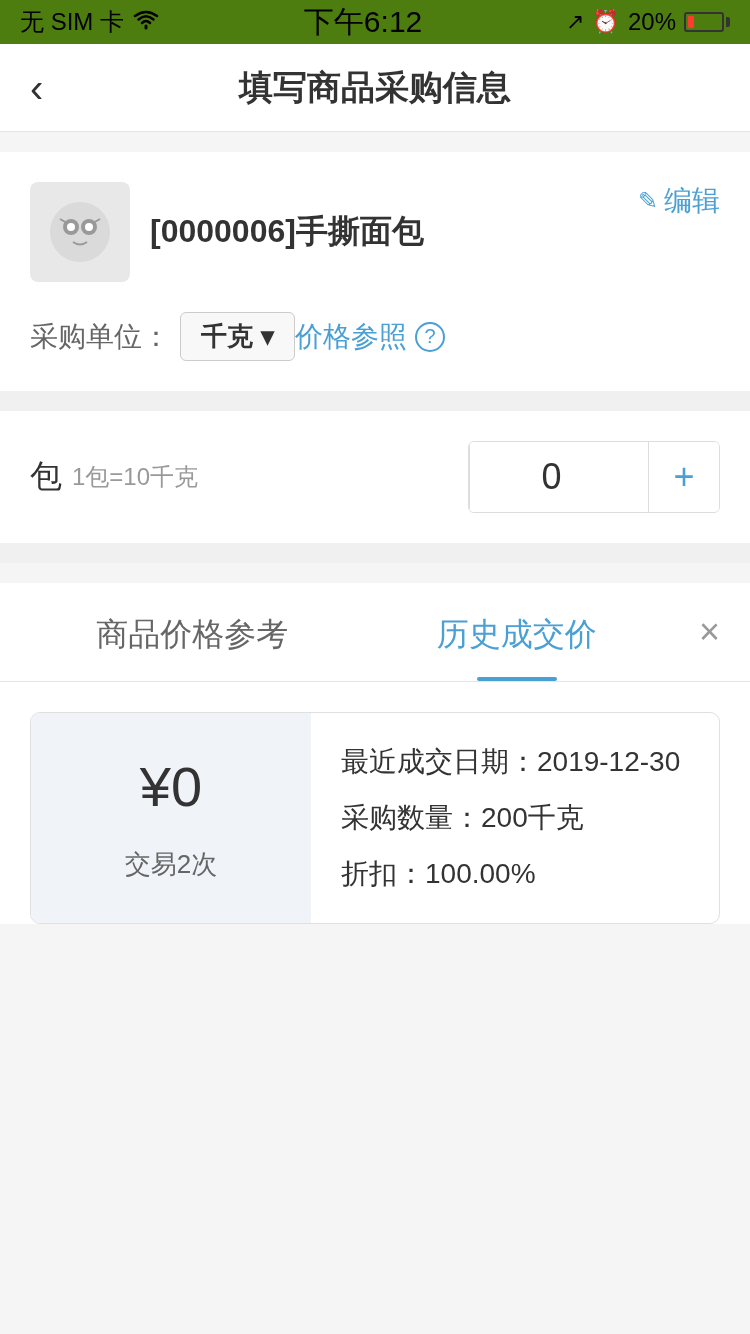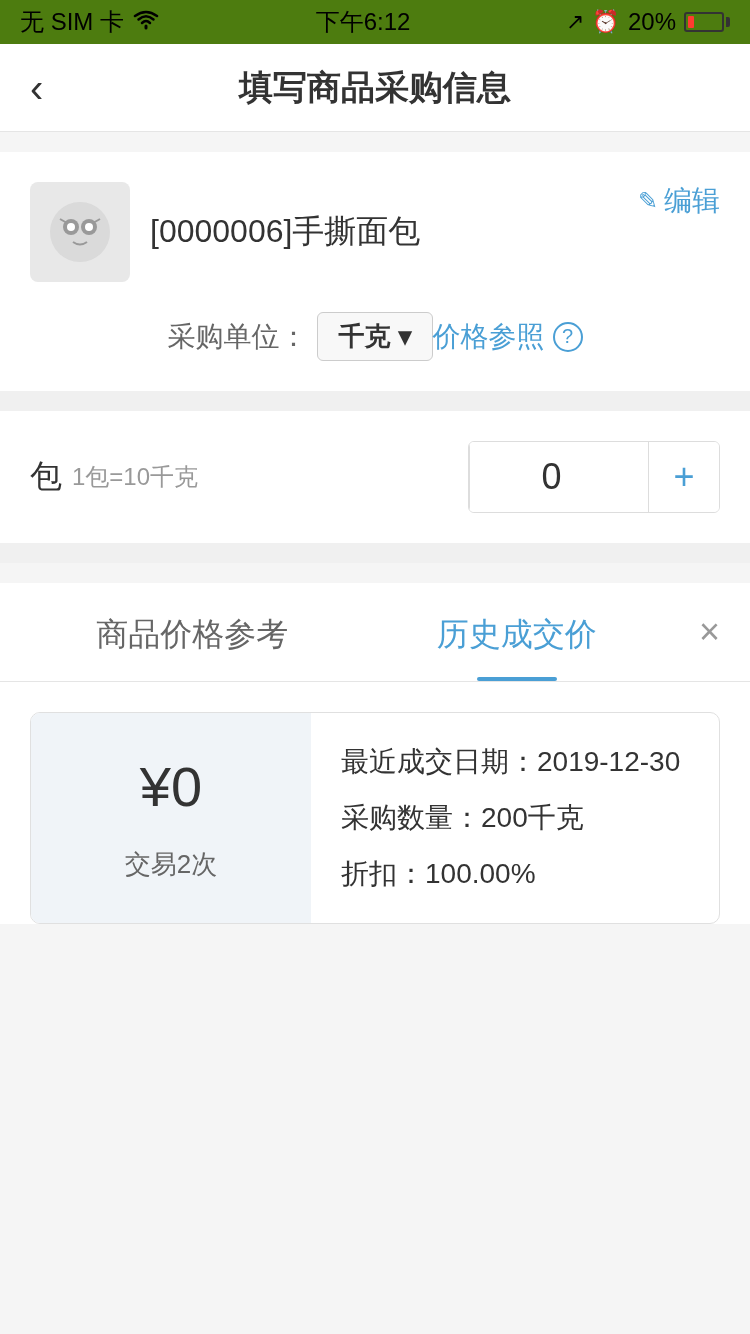--- a/index.html
+++ b/index.html
@@ -23,21 +23,21 @@
       font-size: 26px;
       color: #000;
     }
     .status-left {
       display: flex;
       align-items: center;
       gap: 8px;
       font-size: 24px;
     }
     .status-center {
-      font-size: 24px;
+      font-size: 30px;
       font-weight: 500;
     }
     .status-right {
       display: flex;
       align-items: center;
       gap: 8px;
       font-size: 24px;
     }
     .battery-icon {
       display: inline-flex;
@@ -119,37 +119,37 @@
       display: flex;
       align-items: center;
       justify-content: center;
       font-size: 40px;
       color: #999;
       flex-shrink: 0;
     }
     .product-name {
       font-size: 32px;
       color: #333;
-      font-weight: 400;
+      font-weight: 700;
     }
     .edit-link {
       color: #4a9fd5;
       font-size: 28px;
       display: flex;
       align-items: center;
       gap: 6px;
       white-space: nowrap;
     }
     .edit-icon {
       font-size: 24px;
     }
     .product-unit-row {
       display: flex;
       align-items: center;
-      justify-content: center;
+      justify-content: flex-start;
       margin-top: 10px;
     }
     .unit-label {
       font-size: 28px;
       color: #666;
       display: flex;
       align-items: center;
       gap: 10px;
     }
     .unit-selector {

